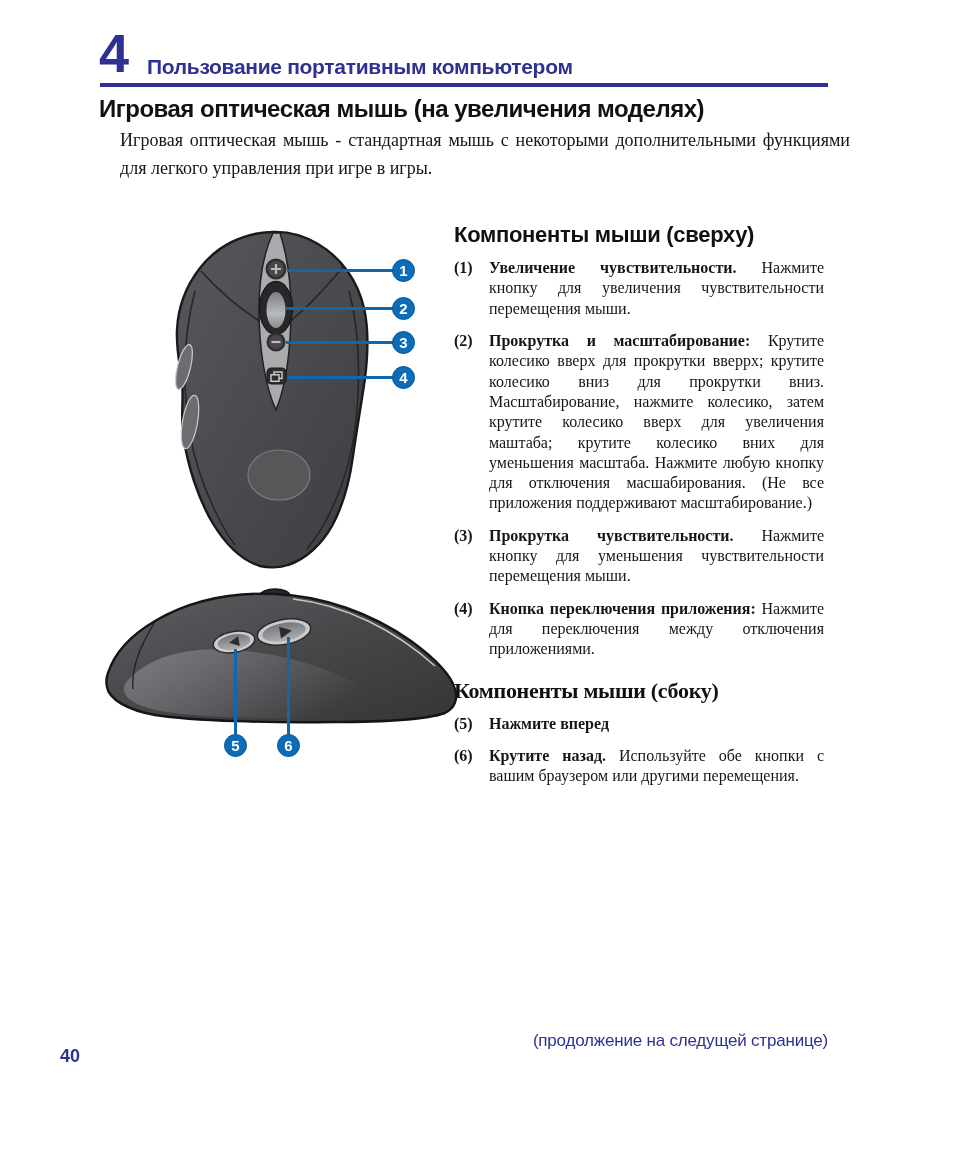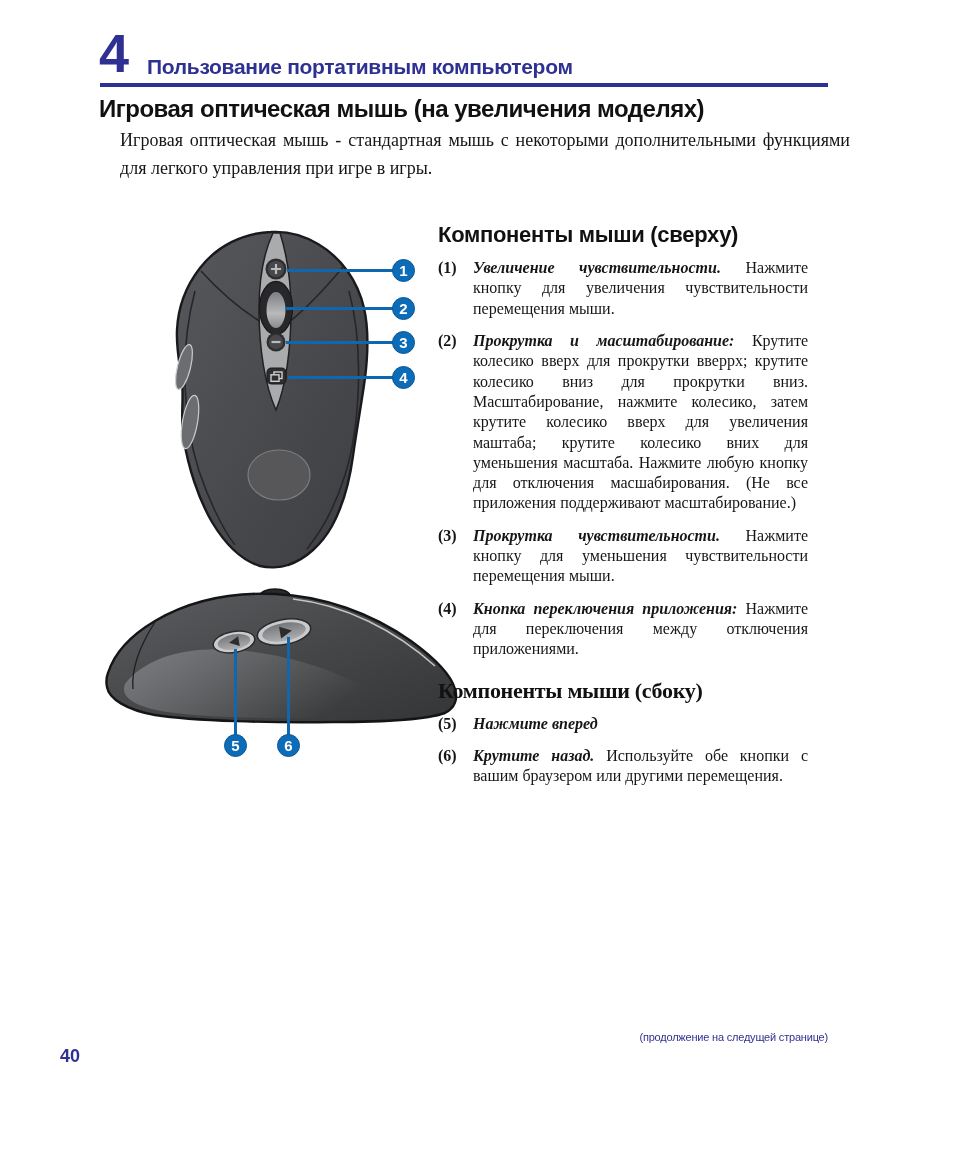--- a/index.html
+++ b/index.html
@@ -34,54 +34,54 @@
     font-family:"Liberation Sans",sans-serif;
     font-weight:bold;font-size:24px;letter-spacing:-0.5px;
     color:#111;
   }
   .intro{
     position:absolute;left:100px;top:127px;width:730px;
     font-size:18px;line-height:1.55;text-align:justify;margin-left:20px;
   }
   
   .right-col{
-    position:absolute;left:438px;top:222px;width:370px;
+    position:absolute;left:454px;top:222px;width:370px;
   }
   .section-heading{
     font-family:"Liberation Sans",sans-serif;
     font-weight:bold;font-size:22px;letter-spacing:-0.3px;
     color:#111;margin:0 0 10px 0;
   }
   .section-heading.second{margin-top:18px;font-family:Liberation Serif, serif;}
   .item{
     display:grid;grid-template-columns:35px 1fr;
     font-size:16px;line-height:1.27;
     margin-bottom:12px;
   }
   .item .num{font-weight:bold;}
   .item .body{text-align:justify;}
-  .item .label{font-weight:bold;font-style:italic;}
+  .item .label{font-weight:bold;}
   
   .callout-line{position:absolute;background:#1167ae;}
   .callout-line.h{height:3px;}
   .callout-line.v{width:3px;}
   .callout-badge{
     position:absolute;width:23px;height:23px;border-radius:50%;
     background:#0d6cb7;border:1px solid #0a5896;box-sizing:border-box;
     color:#fff;font-family:"Liberation Sans",sans-serif;
     font-weight:bold;font-size:15px;
     display:flex;align-items:center;justify-content:center;
   }
   
   .fig{position:absolute;}
   
   .continuation{
     position:absolute;right:126px;top:1031px;
     font-family:"Liberation Sans",sans-serif;
-    font-size:11px;color:#2e3192;letter-spacing:-0.2px;
+    font-size:17px;color:#2e3192;letter-spacing:-0.2px;
   }
   .page-number{
     position:absolute;left:60px;top:1046px;
     font-family:"Liberation Sans",sans-serif;
     font-weight:bold;font-size:18px;color:#2e3192;
   }
 </style>
 </head>
 <body>
 

